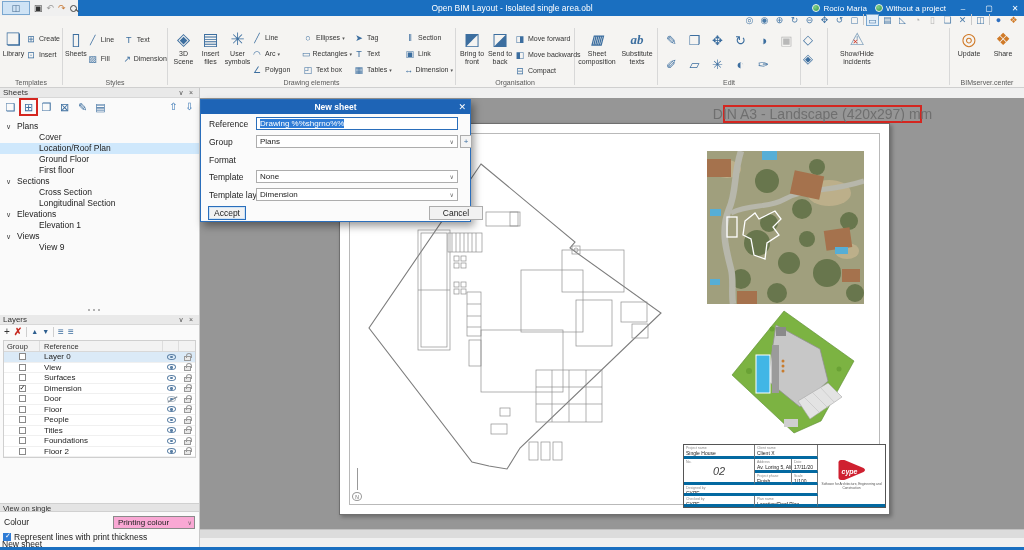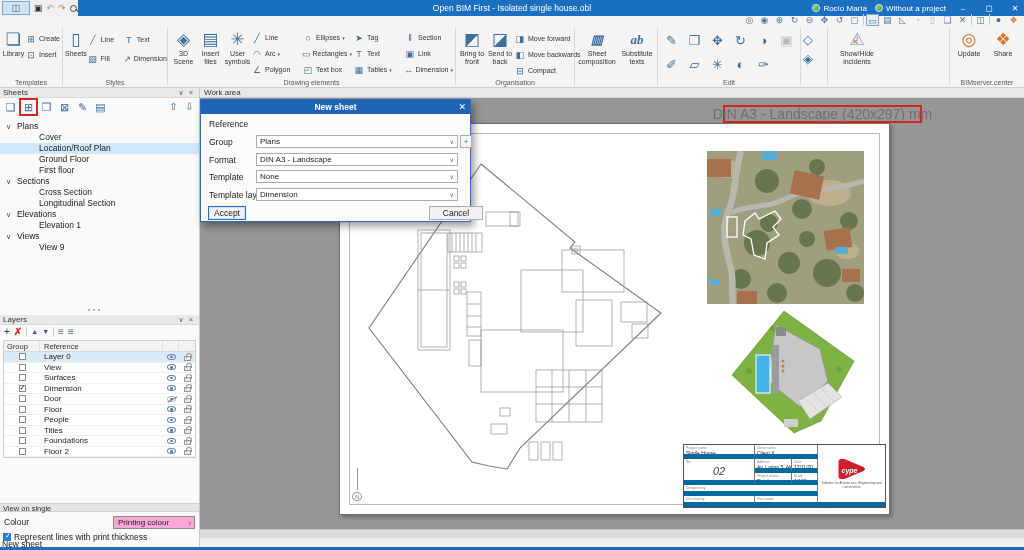--- a/index.html
+++ b/index.html
@@ -110,21 +110,21 @@
   .sheet-margin { position:absolute; left:9px; top:9px; right:9px; bottom:9px; border:1px solid #b9b9b9; }
   .sizebox { position:absolute; left:523px; top:7px; width:199px; height:18px; border:2px solid #d42620; display:flex; align-items:center; justify-content:center; }
   .sizebox span { font-size:14px; color:#6f6f6f; white-space:nowrap; }
   .fp { position:absolute; left:0; top:0; }
   .north { position:absolute; left:12px; top:368px; width:10px; height:9px; border:1px solid #999; border-radius:50%; font-size:5px; color:#666; text-align:center; line-height:8px; }
   .northline { position:absolute; left:16.5px; top:344px; width:1px; height:22px; background:#999; }
 
   
   .tblock { position:absolute; left:343px; top:320px; width:203px; height:64px; background:#fff; border:1px solid #555;
             display:grid; grid-template-columns:71px 37px 26px 67px; grid-template-rows:14px 14px 12px 11px 11px; }
-  .tc { border-right:1px solid #777; border-bottom:5px solid #0369a1; padding:0.5px 2px; overflow:hidden; }
+  .tc { border-right:1px solid #777; border-bottom:3px solid #0369a1; padding:0.5px 2px; overflow:hidden; }
   .tc .tl { font-size:3.5px; color:#888; line-height:4px; }
   .tc .tv { font-size:5px; color:#222; line-height:6px; white-space:nowrap; }
   .tc.span2 { grid-column:2 / 4; }
   .tc.span3 { grid-column:1 / 4; }
   .tc.no { grid-row:2 / 4; display:flex; flex-direction:column; }
   .tc.no .tv { font-size:11px; color:#444; font-style:italic; text-align:center; line-height:14px; }
   .tc.logo { grid-row:1 / 6; grid-column:4; border-right:none; display:flex; flex-direction:column; align-items:center; justify-content:center; gap:2px; }
   .tagline { font-size:3.2px; color:#555; text-align:center; line-height:3.8px; width:60px; }
 
   
@@ -145,21 +145,21 @@
 
   
   .bstrip { position:absolute; left:0; top:547px; width:1024px; height:3px; background:#1a6fc0; }
 </style>
 </head>
 <body>
 
 <div id="app">
 
   <div class="titlebar">
-    <div class="tb-title">Open BIM First - Isolated single house.obl</div>
+    <div class="tb-title">Open BIM Layout - Isolated single area.obl</div>
     <div class="qa">
       <span class="appbtn">
           <span>◫</span>
         </span>
       <span class="qi">▣</span>
       <span class="qi undo">↶</span>
       <span class="qi redo">↷</span>
       <span class="mag"></span>
     </div>
     <div class="tb-right">
@@ -686,21 +686,20 @@
       </div>
       <div class="chkrow">
         <span class="bluechk"></span>
         <span class="lab">Represent lines with print thickness</span>
       </div>
     </div>
     <div class="lstatus">New sheet</div>
   </div>
 
   <div class="workarea">
-    <div class="wa-header"><span>Work area</span></div>
     <div class="canvas">
 
       <div class="sheet">
         <div class="sheet-margin"></div>
 
         <svg class="fp" width="551" height="392" viewBox="0 0 551 392">
           <g stroke="#7d7d7d" stroke-width="1.1" fill="none">
             <path d="M141,40 L235,118 L230,124 L321,189 L180,324 L172,337 L167,345 L149,342 L132,338 L29,204 Z"></path>
           </g>
           <g stroke="#8f8f8f" stroke-width="0.7" fill="none">
@@ -884,29 +883,29 @@
     </div>
   </div>
 
   <div class="dialog">
     <div class="dtitle">
       <span class="t">New sheet</span>
       <span class="x">✕</span>
     </div>
     <div class="drow" style="top:17px">
       <span class="dlab">Reference</span>
+      <span class="dctrl focus"><span class="selText">Drawing %%shgrno%%</span></span>
     </div>
     <div class="drow" style="top:35px">
       <span class="dlab">Group</span>
       <span class="dctrl"><span>Plans</span><span class="chev">∨</span></span>
       <span class="plusbtn"><span>+</span></span>
     </div>
     <div class="drow" style="top:53px">
       <span class="dlab">Format</span>
-      <span class="dctrl"><span>DIN A3 - Landscape</span><span class="chev">∨</span></span>
     </div>
     <div class="drow" style="top:70px">
       <span class="dlab">Template</span>
       <span class="dctrl"><span>None</span><span class="chev">∨</span></span>
     </div>
     <div class="drow" style="top:88px">
       <span class="dlab">Template layer</span>
       <span class="dctrl"><span>Dimension</span><span class="chev">∨</span></span>
     </div>
     <div class="dbtn accept">Accept</div>

